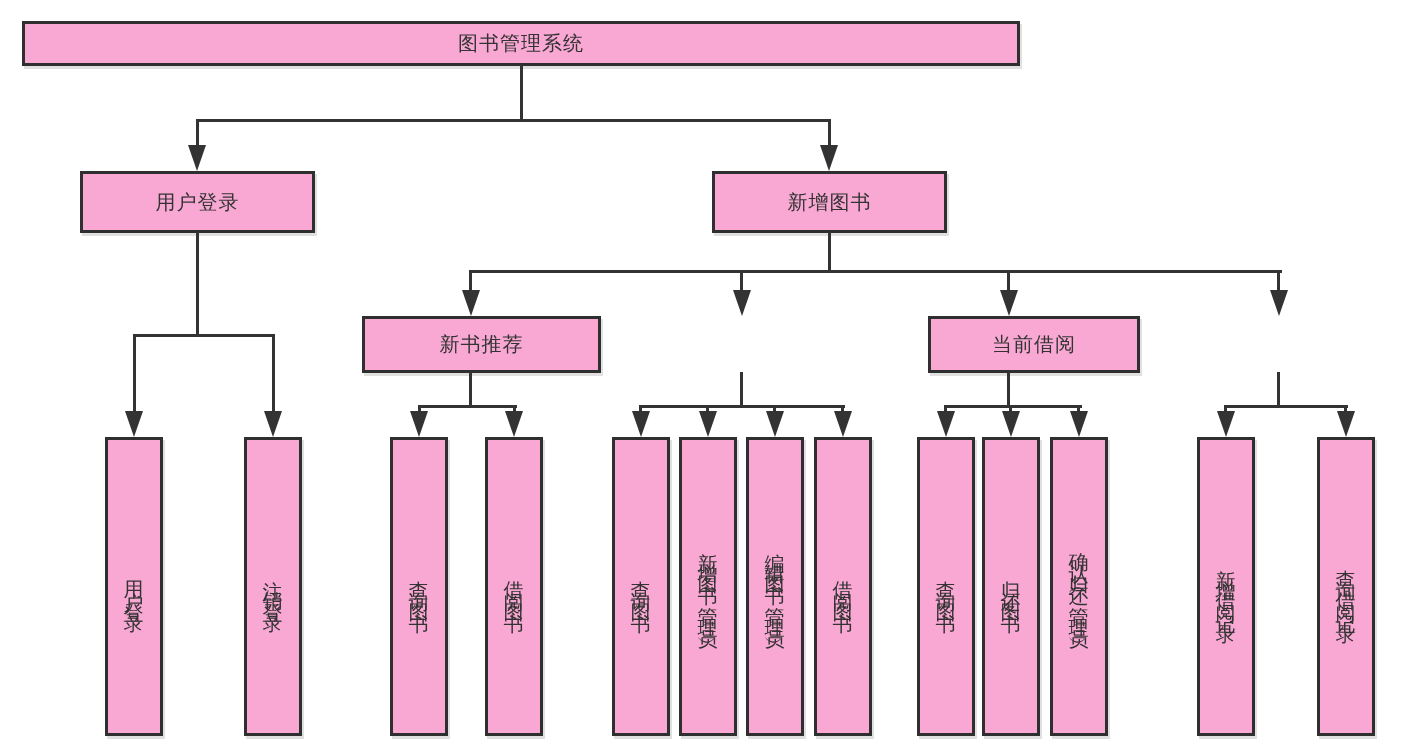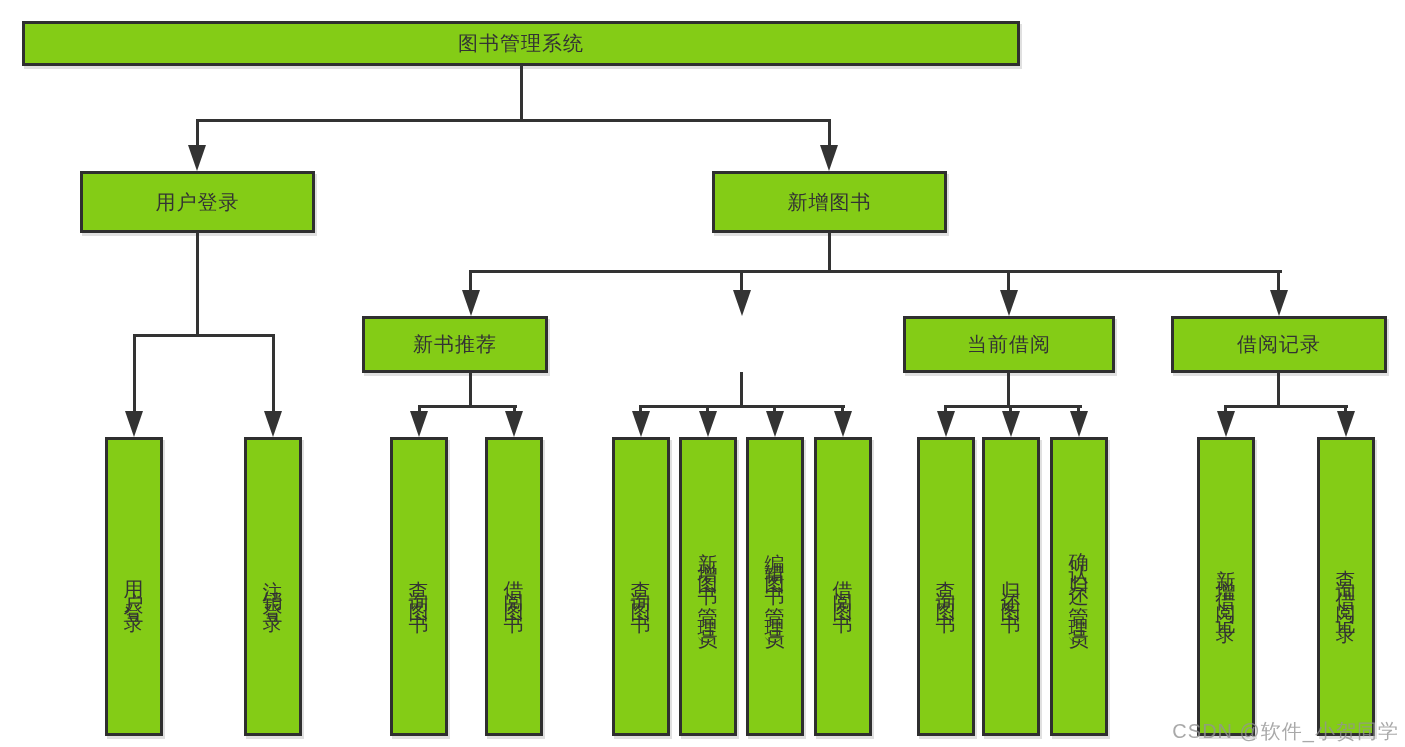--- a/index.html
+++ b/index.html
@@ -8,21 +8,21 @@
     width: 1405px;
     height: 747px;
     background: #ffffff;
     font-family: "Liberation Sans", sans-serif;
     overflow: hidden;
   }
   .box {
     position: absolute;
     box-sizing: border-box;
     border: 3px solid #2f2f2f;
-    background: #84cc16;
+    background: #f9a8d4;
     display: flex;
     align-items: center;
     justify-content: center;
     box-shadow: 2px 3px 0 rgba(0,0,0,0.12);
     color: #333333;
     text-align: right;
   }
   .box span { display: block; }
   .root  { left: 22px;  top: 21px;  width: 998px; height: 45px; font-size: 20px; letter-spacing: 1px; }
   .lvl2  { top: 171px; width: 235px; height: 62px; font-size: 20px; letter-spacing: 1px; }
@@ -62,28 +62,25 @@
     <span>图书管理系统</span>
   </div>
 
   <div class="box lvl2" style="left:80px;">
     <span>用户登录</span>
   </div>
   <div class="box lvl2" style="left:712px;">
     <span>新增图书</span>
   </div>
 
-  <div class="box lvl3" style="left:362px;width:186px;">
+  <div class="box lvl3" style="left:362px;width:239px;">
     <span>新书推荐</span>
   </div>
-  <div class="box lvl3" style="left:903px;width:212px;">
+  <div class="box lvl3" style="left:928px;width:212px;">
     <span>当前借阅</span>
-  </div>
-  <div class="box lvl3" style="left:1171px;width:216px;">
-    <span>借阅记录</span>
   </div>
 
   <div class="box leaf" style="left:105px;">
     <span class="vtext">用户登录</span>
   </div>
   <div class="box leaf" style="left:244px;">
     <span class="vtext">注销登录</span>
   </div>
 
   <div class="box leaf" style="left:390px;">
@@ -175,15 +172,14 @@
   <div class="vline" style="left:1077px;top:405px;height:12px;"></div>
   <div class="arrow" style="left:1070px;top:411px;"></div>
 
   <div class="vline" style="left:1277px;top:372px;height:36px;"></div>
   <div class="hline" style="left:1224px;top:405px;width:124px;"></div>
   <div class="vline" style="left:1224px;top:405px;height:12px;"></div>
   <div class="arrow" style="left:1217px;top:411px;"></div>
   <div class="vline" style="left:1344px;top:405px;height:12px;"></div>
   <div class="arrow" style="left:1337px;top:411px;"></div>
 
-  <div id="watermark">CSDN @软件_小贺同学</div>
 
 </div>
 
 </body></html>

